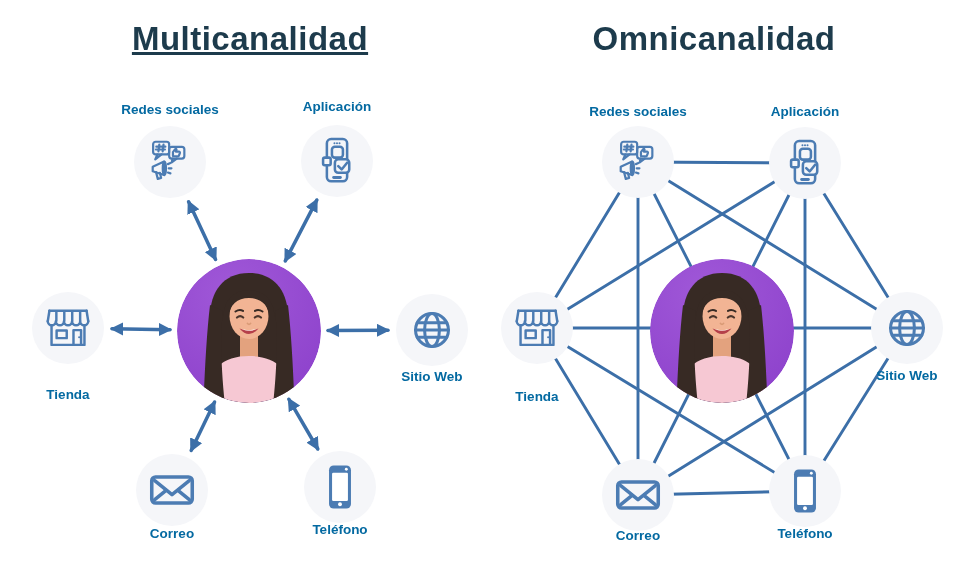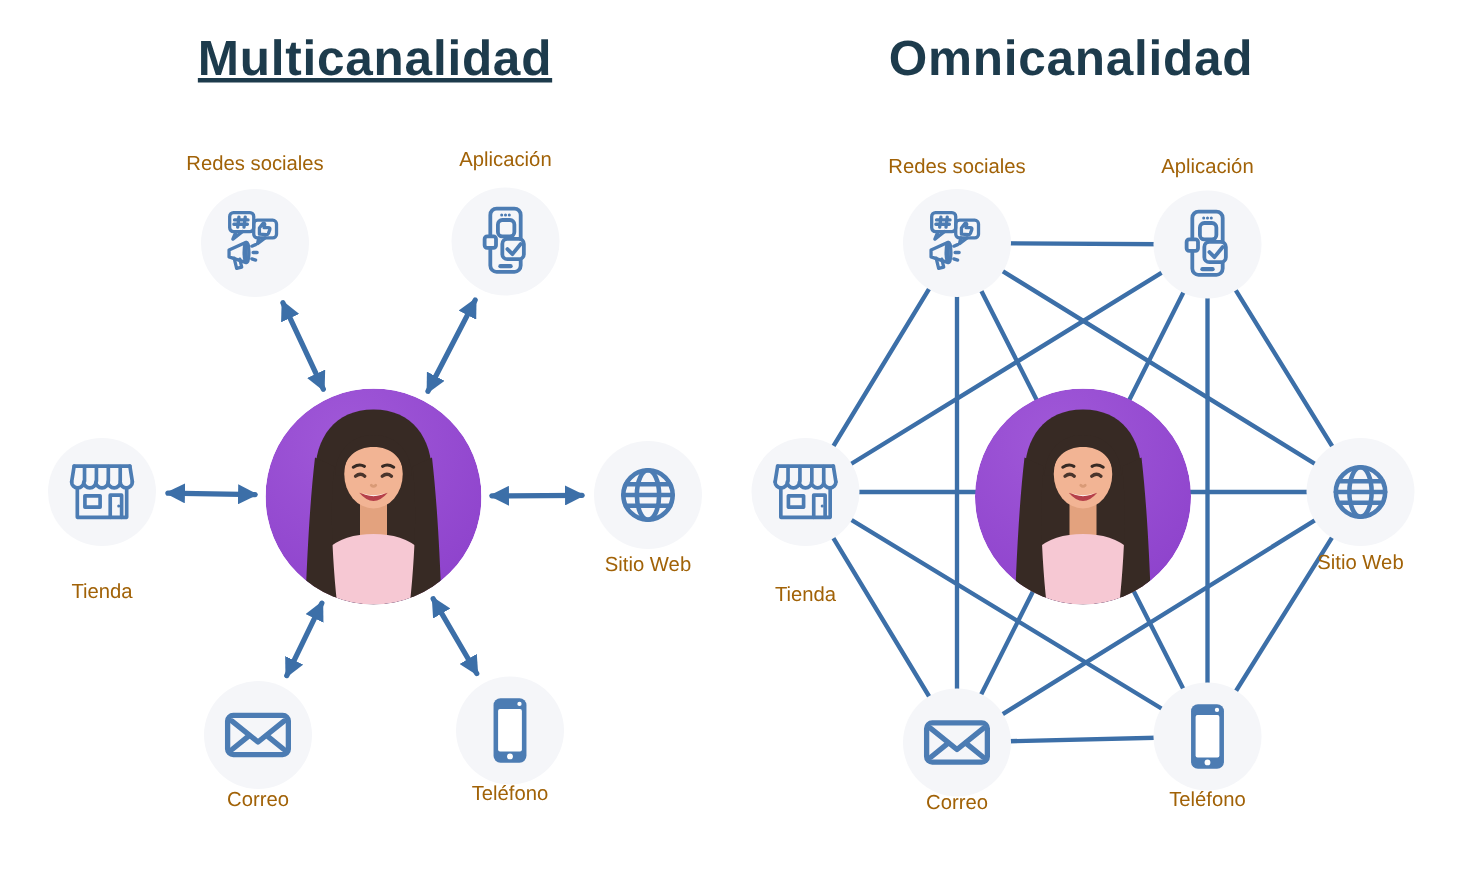--- a/index.html
+++ b/index.html
@@ -10,21 +10,21 @@
   #diagram-svg{position:absolute;left:0;top:0;width:980px;height:588px;}
   .panel-title{
     position:absolute;transform:translateX(-50%);
     font-size:33px;font-weight:800;letter-spacing:.5px;
     color:#1d3b4c;white-space:nowrap;line-height:1;
   }
   .node-icon{position:absolute;width:54px;height:54px;pointer-events:none;}
   .node-icon svg{width:100%;height:100%;display:block;}
   .node-label{
     position:absolute;transform:translate(-50%,-50%);
-    font-size:13.5px;font-weight:400;color:#a16207;white-space:nowrap;
+    font-size:13.5px;font-weight:700;color:#0369a1;white-space:nowrap;
   }
   .center-photo{position:absolute;border-radius:50%;overflow:hidden;}
   .center-photo svg{display:block;width:100%;height:100%;}
 </style>
 </head>
 <body>
 
 <div id="canvas">
   <svg id="diagram-svg" xmlns="http://www.w3.org/2000/svg">
       <defs>

